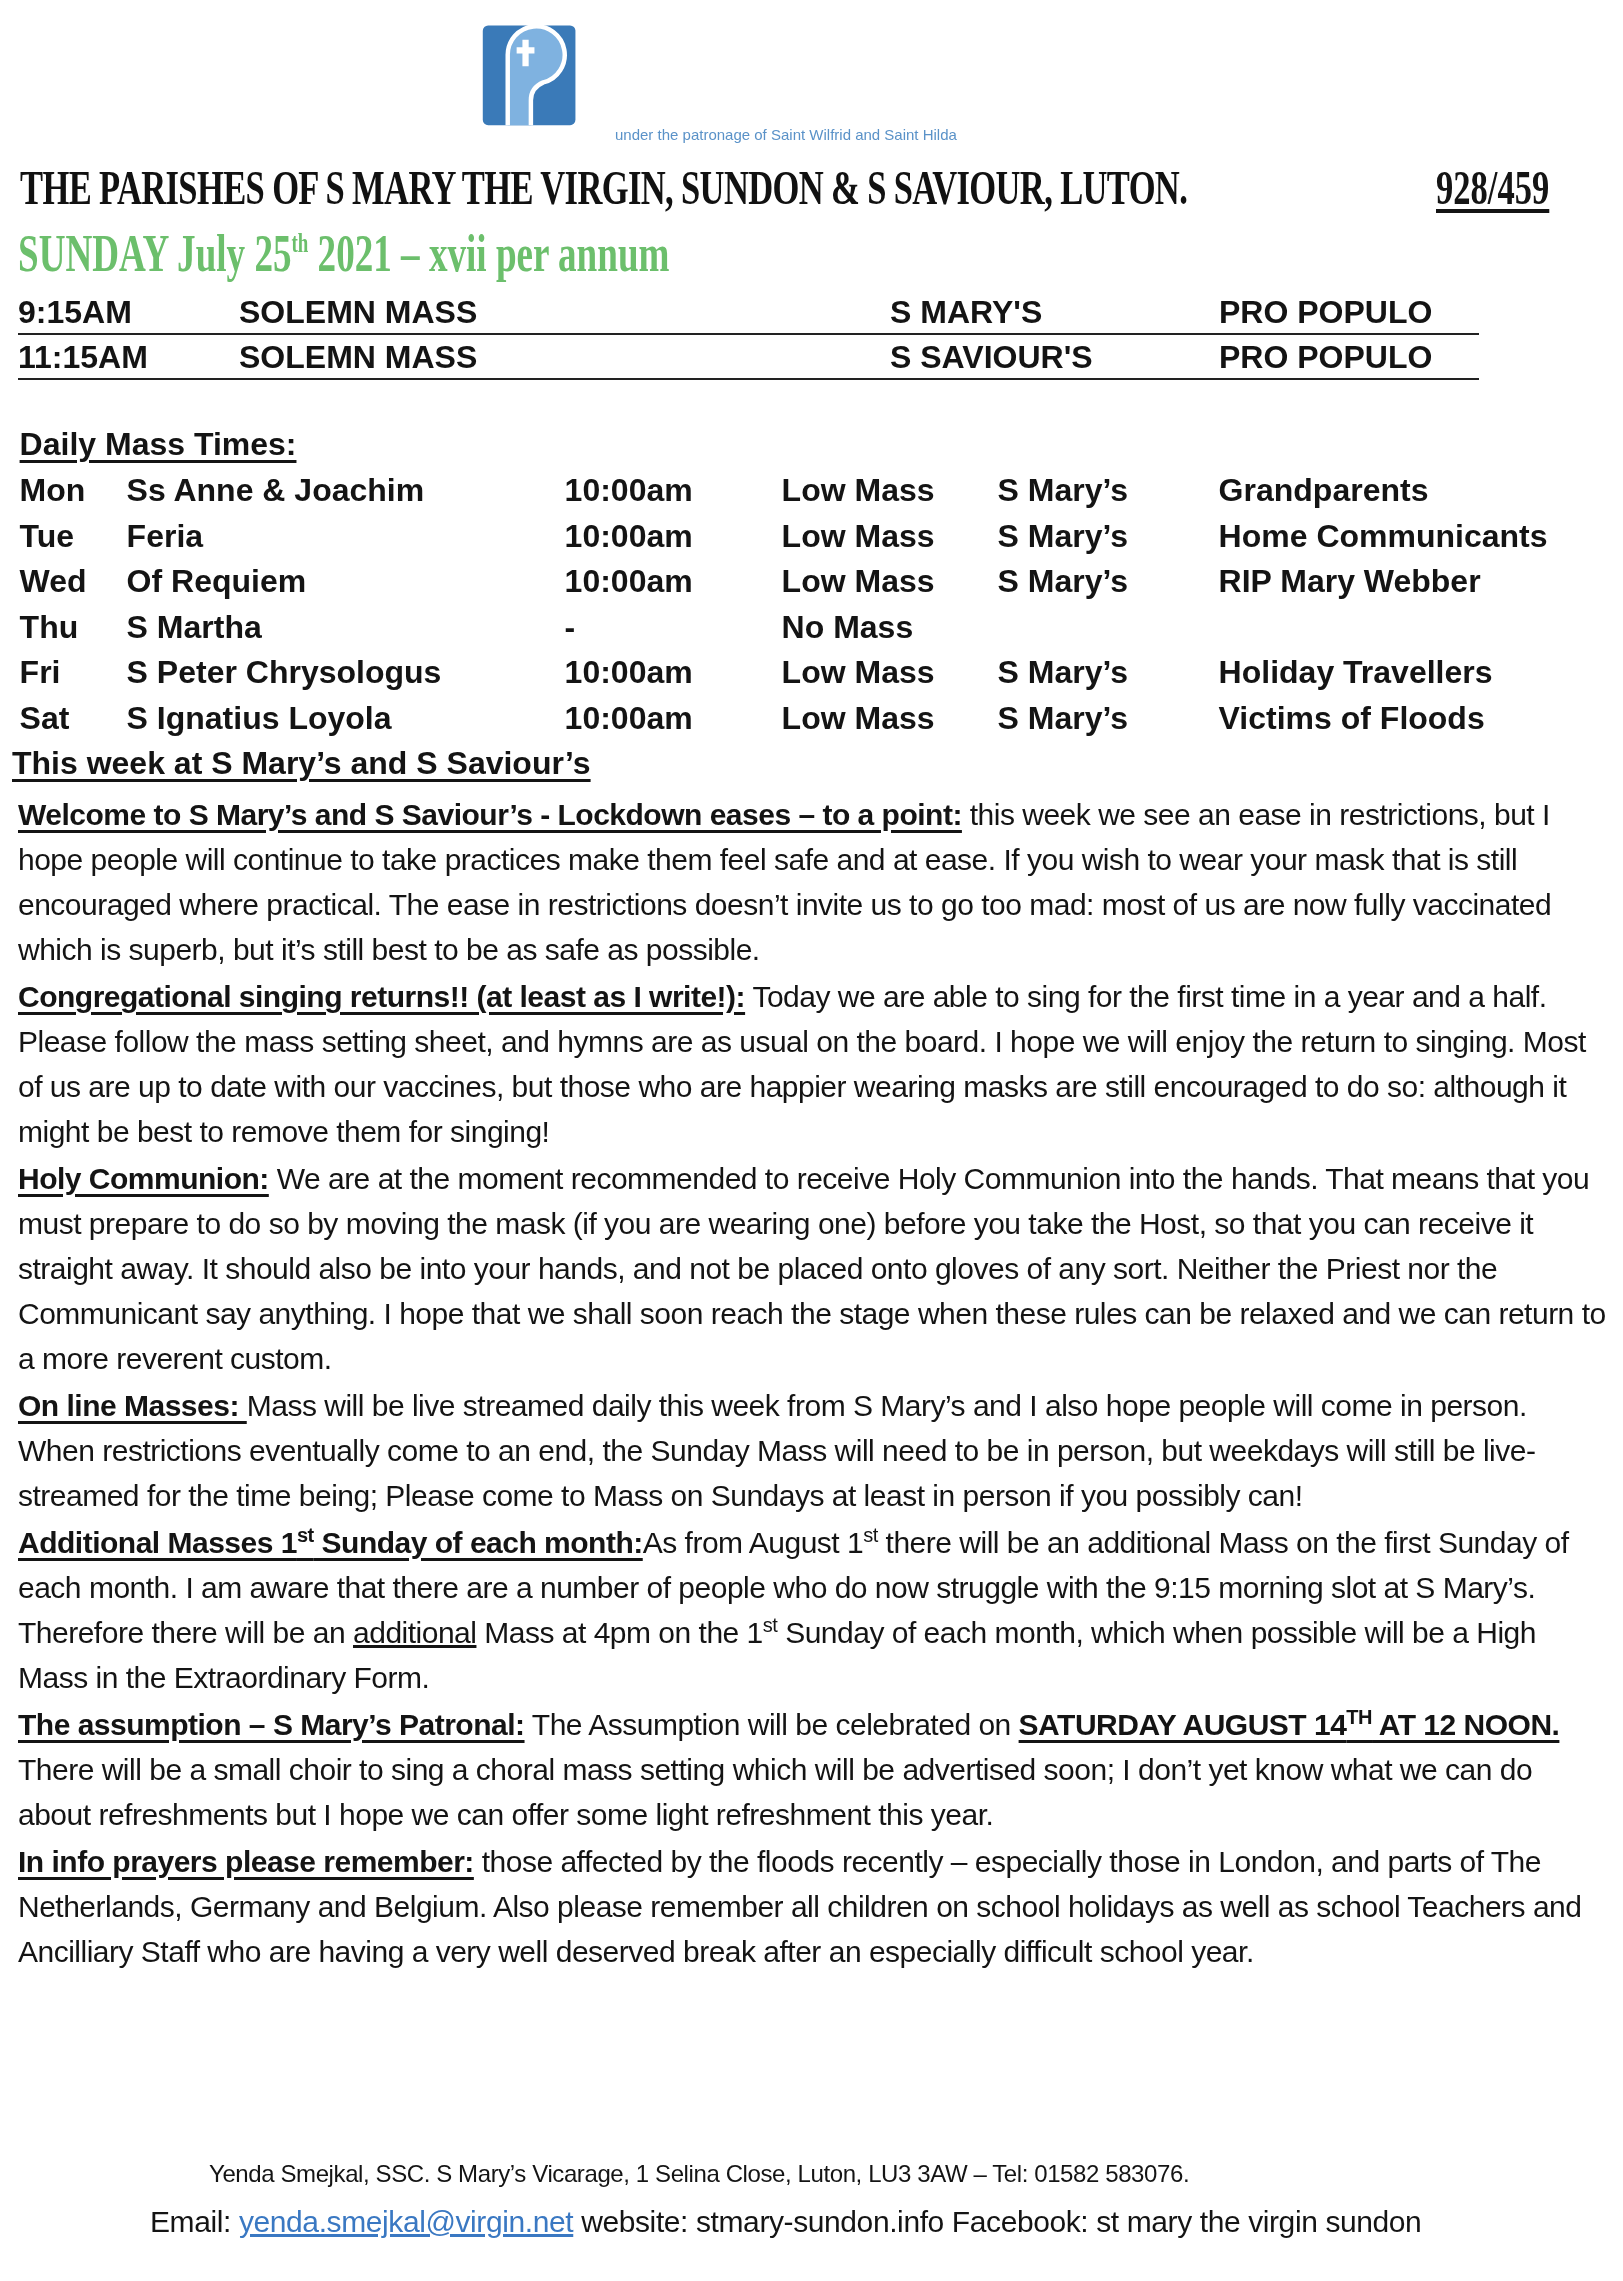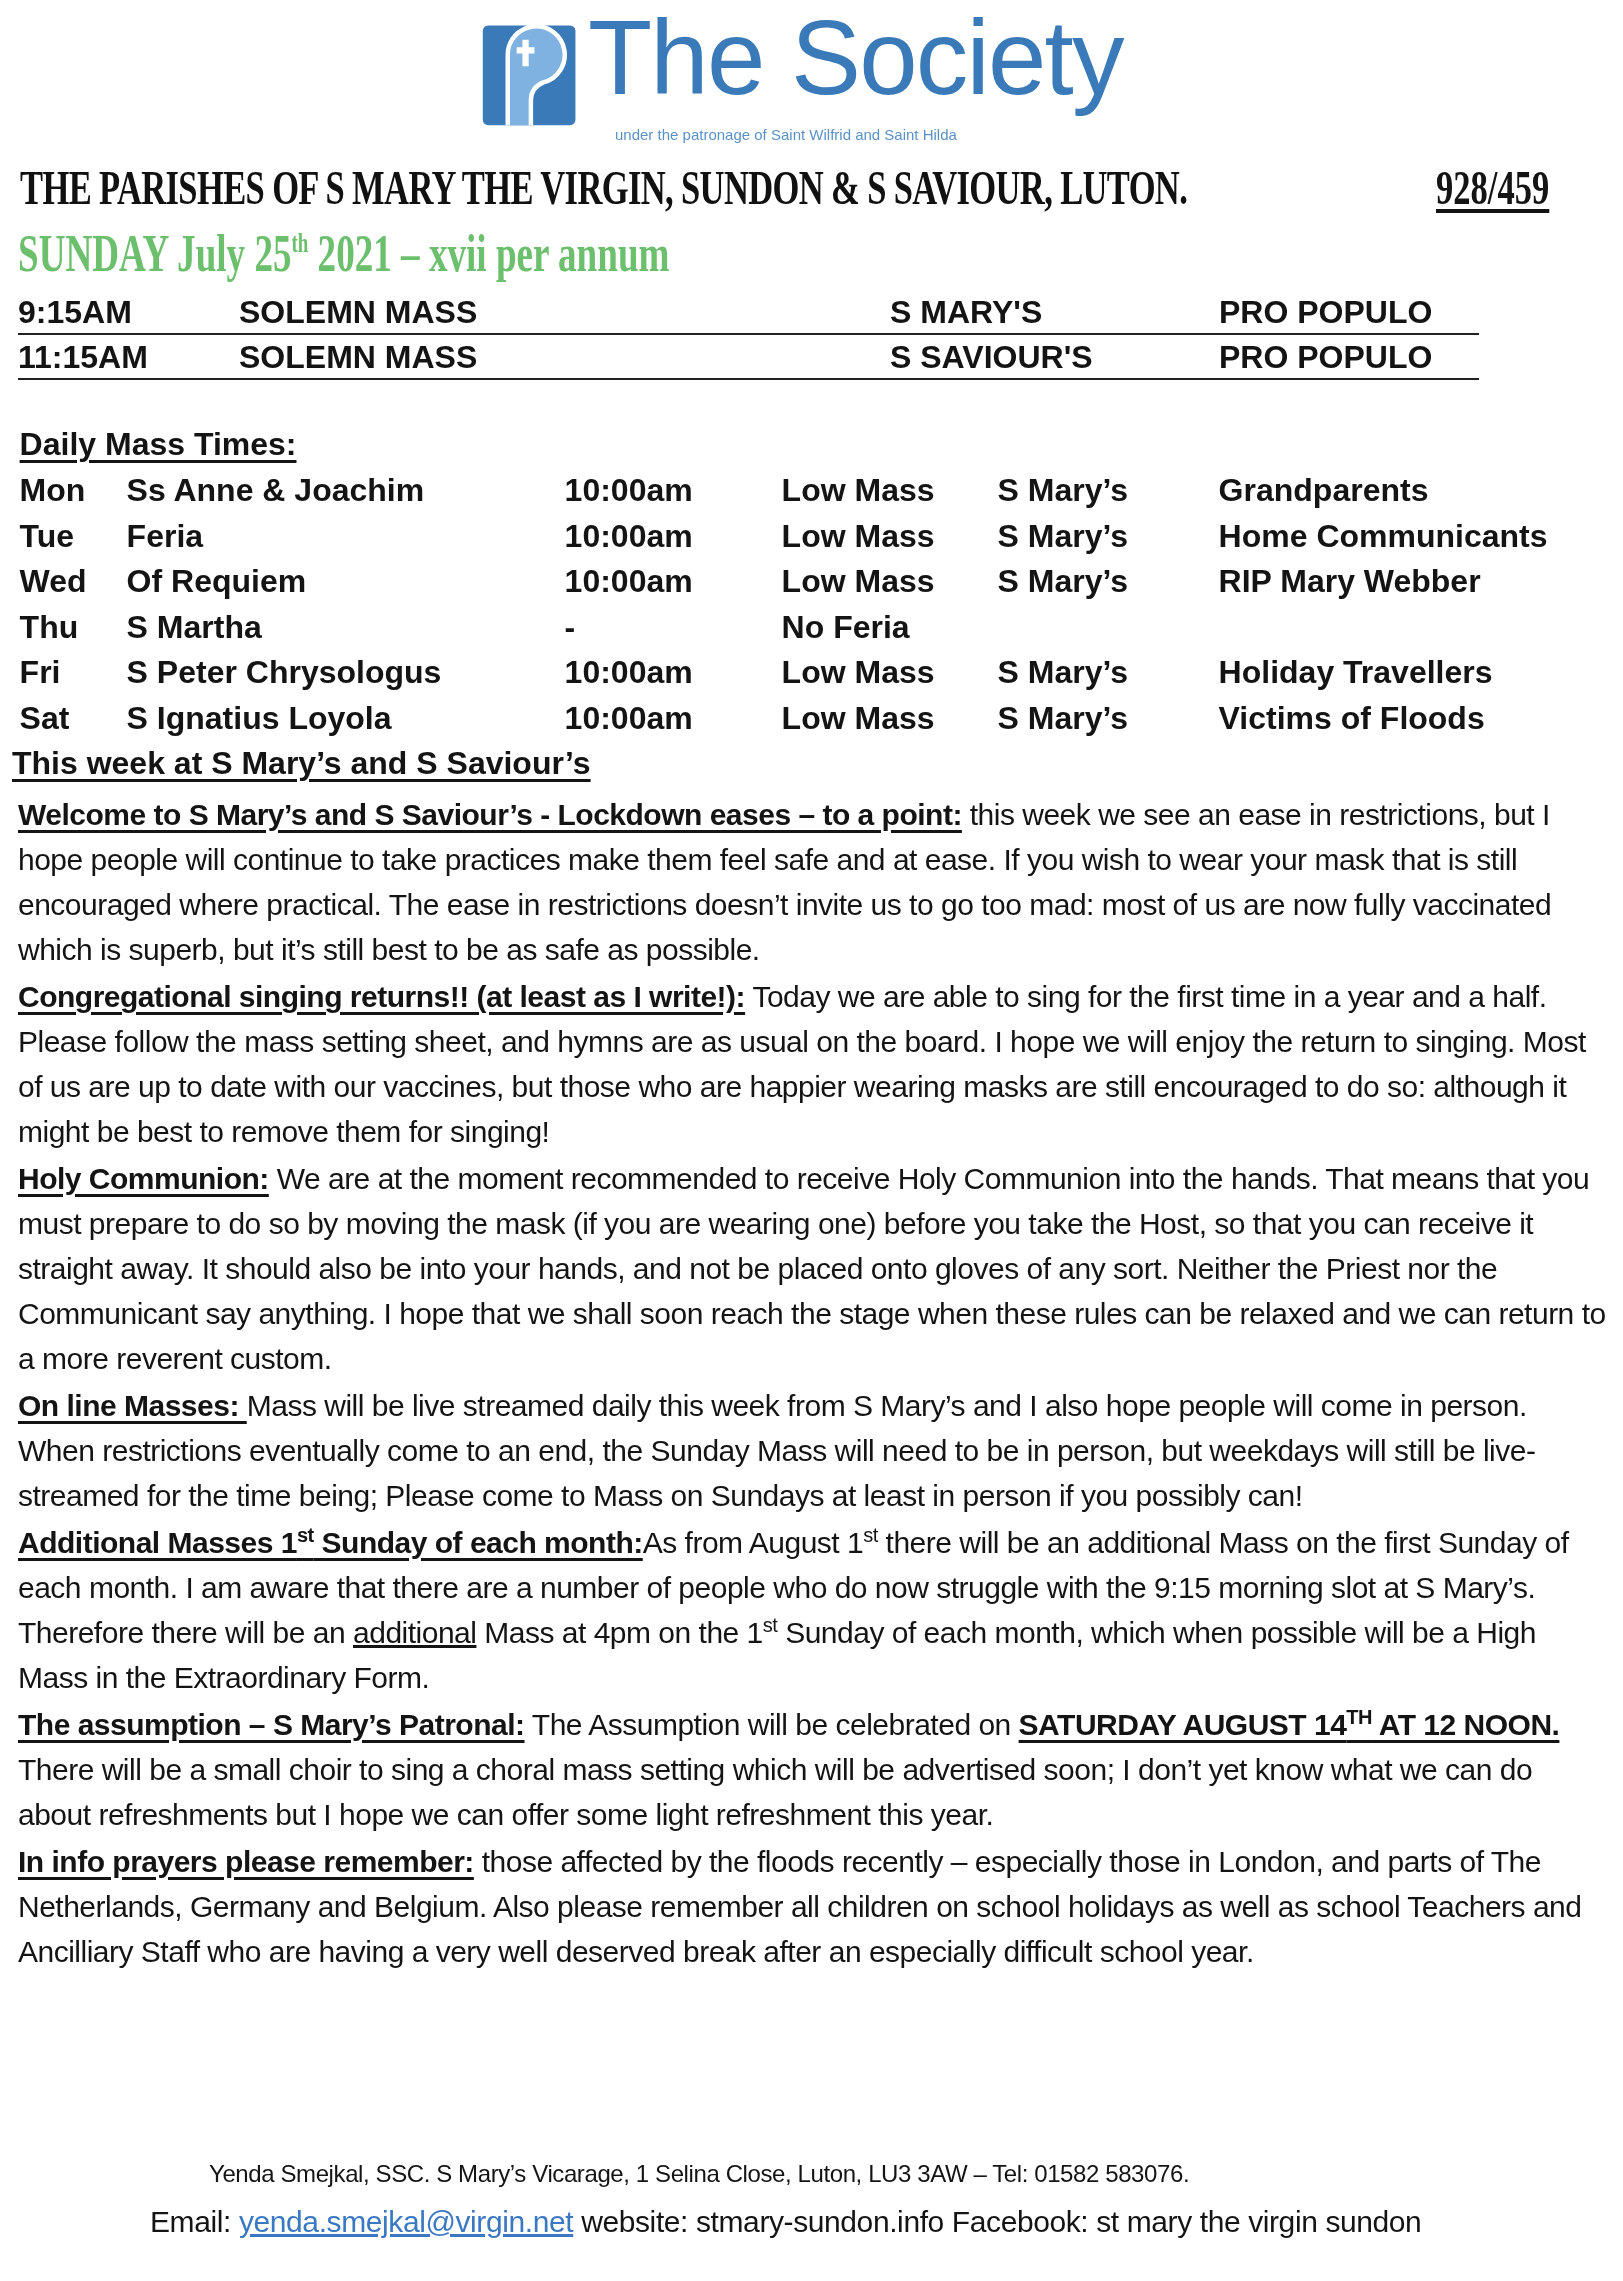--- a/index.html
+++ b/index.html
@@ -89,21 +89,20 @@
 </head>
 <body>
 
 <div class="logo">
   <svg class="logo-mark" viewBox="0 0 110 120">
     <rect x="2" y="6" width="104" height="112" rx="6" fill="#3a7ab8"></rect>
     <path d="M30 118 V40 a32 32 0 1 1 40 30 q-14 6 -14 20 v28 z" fill="#7fb2e0"></path>
     <path d="M30 118 V40 a32 32 0 1 1 40 30 q-14 6 -14 20 v28" fill="none" stroke="#ffffff" stroke-width="5"></path>
     <path d="M50 22 v30 M40 34 h20" stroke="#ffffff" stroke-width="7"></path>
   </svg>
-  <div class="logo-title">The Society</div>
   <div class="logo-sub">under the patronage of Saint Wilfrid and Saint Hilda</div>
 </div>
 
 <div class="parish-title">THE PARISHES OF S MARY THE VIRGIN, SUNDON &amp; S SAVIOUR, LUTON.</div>
 <div class="parish-num">928/459</div>
 <div class="sunday-head">
   <span>SUNDAY July 25</span><sup>th</sup><span> 2021 – xvii per annum</span>
 </div>
 
 <div class="sunday-row sr-1">
@@ -142,21 +141,21 @@
   <span class="c-saint">Of Requiem</span>
   <span class="c-time">10:00am</span>
   <span class="c-type">Low Mass</span>
   <span class="c-church">S Mary’s</span>
   <span class="c-int">RIP Mary Webber</span>
 </div>
 <div class="daily-row" style="top:609px">
   <span class="c-day">Thu</span>
   <span class="c-saint">S Martha</span>
   <span class="c-time">-</span>
-  <span class="c-type">No Feria</span>
+  <span class="c-type">No Mass</span>
   <span class="c-church"></span>
   <span class="c-int"></span>
 </div>
 <div class="daily-row" style="top:654px">
   <span class="c-day">Fri</span>
   <span class="c-saint">S Peter Chrysologus</span>
   <span class="c-time">10:00am</span>
   <span class="c-type">Low Mass</span>
   <span class="c-church">S Mary’s</span>
   <span class="c-int">Holiday Travellers</span>

